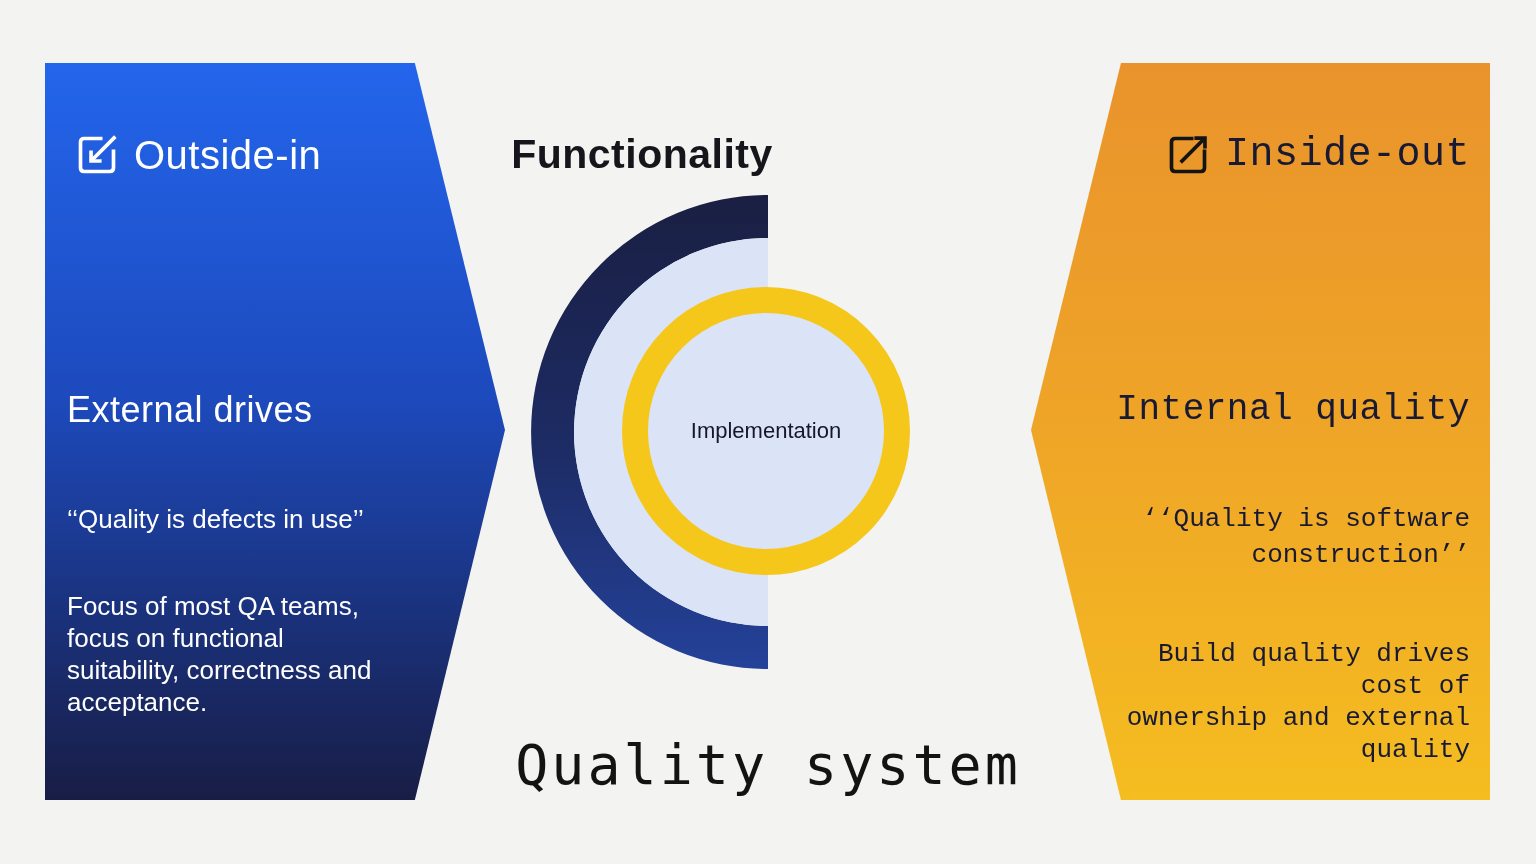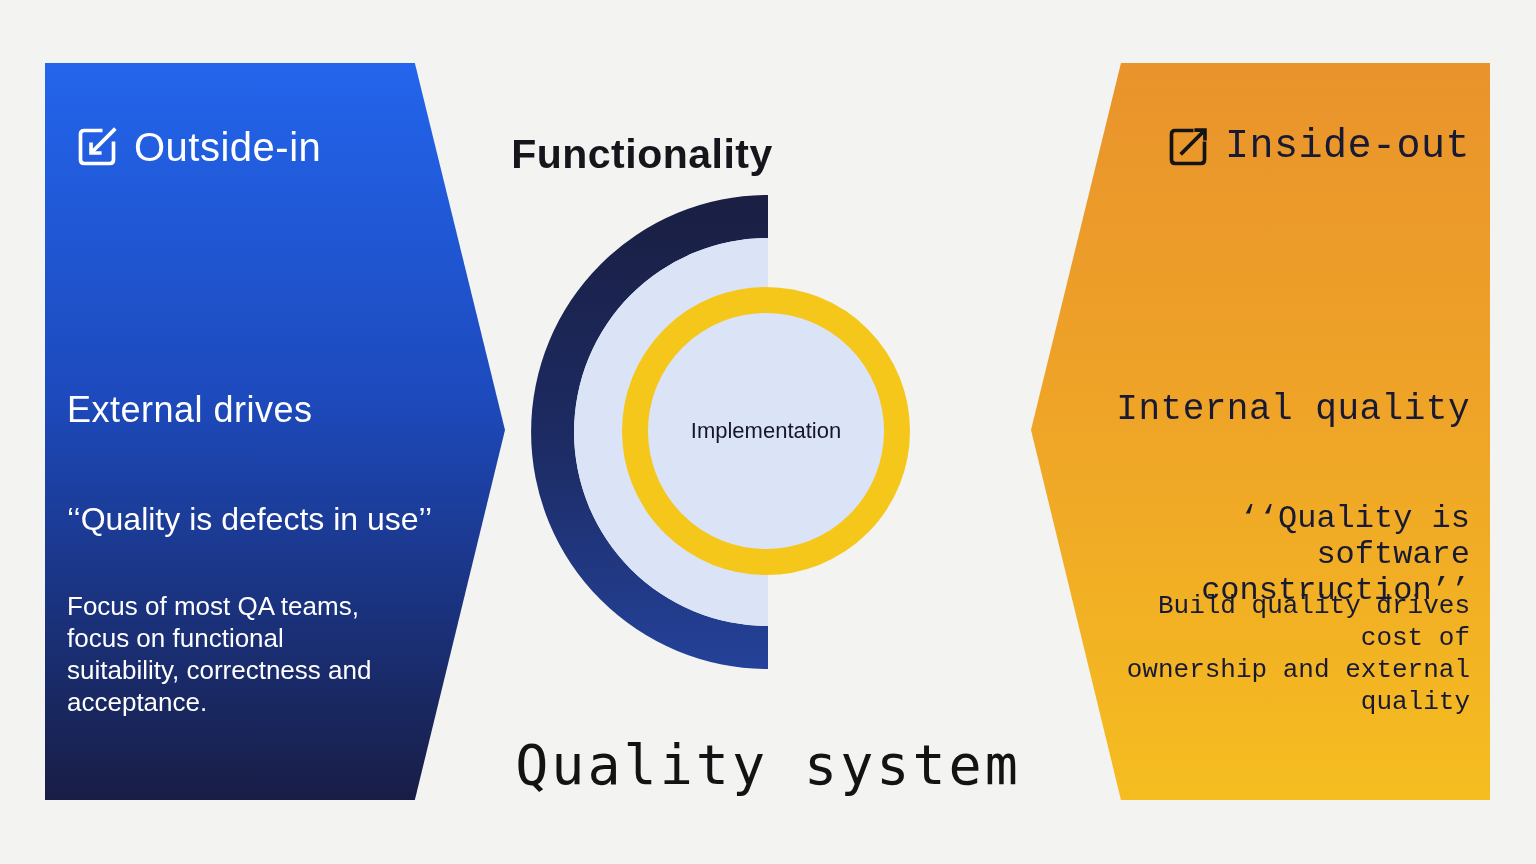--- a/index.html
+++ b/index.html
@@ -21,51 +21,51 @@
   }
   .panel-right {
     left: 1031px; width: 459px;
     background: linear-gradient(180deg, #e9932c 0%, #efa527 50%, #f5bd20 100%);
     clip-path: polygon(19.6% 0%, 100% 0%, 100% 100%, 19.6% 100%, 0% 49.8%);
     color: #181a33;
     font-family: Liberation Mono, monospace;
   }
 
   .head-row {
-    position: absolute; top: 60px;
+    position: absolute; top: 68px;
     display: flex; align-items: center; gap: 15px;
     height: 48px;
   }
   .panel-left .head-row { left: 30px; }
   .panel-right .head-row { right: 20px; }
   .head-row .hicon { width: 44px; height: 44px; flex: 0 0 auto; }
   .head-title { font-size: 40px; line-height: 46px; font-weight: 500; letter-spacing: 0.5px; }
 
   .subheading {
     position: absolute; top: 326px;
     font-size: 36px; line-height: 42px; font-weight: 500; letter-spacing: 0.5px;
   }
   .panel-left .subheading { left: 22px; }
   .panel-right .subheading { right: 20px; text-align: right; }
 
   .quote {
     position: absolute; top: 438px;
-    font-size: 32px; line-height: 36px; font-weight: 400;
+    font-size: 26px; line-height: 36px; font-weight: 400;
     white-space: pre-line;
   }
   .panel-left .quote { left: 22px; }
   .panel-right .quote { right: 20px; text-align: right; margin-left: 44px; }
 
   .bodytext {
     position: absolute; top: 527px;
     font-size: 26px; line-height: 32px; font-weight: 400;
     white-space: pre-line;
   }
   .panel-left .bodytext { left: 22px; width: 390px; }
-  .panel-right .bodytext { right: 20px; width: 390px; text-align: right; }
+  .panel-right .bodytext { right: 20px; width: 390px; text-align: right; margin-top: 48px; }
 
   
   .functionality-label {
     position: absolute; left: 482px; top: 130px; width: 320px;
     text-align: center;
     font-size: 41px; line-height: 48px; font-weight: 700;
     color: #15151b; letter-spacing: 0.5px;
   }
   .diagram-svg { position: absolute; left: 500px; top: 180px; width: 420px; height: 510px; }
   .impl-text {

